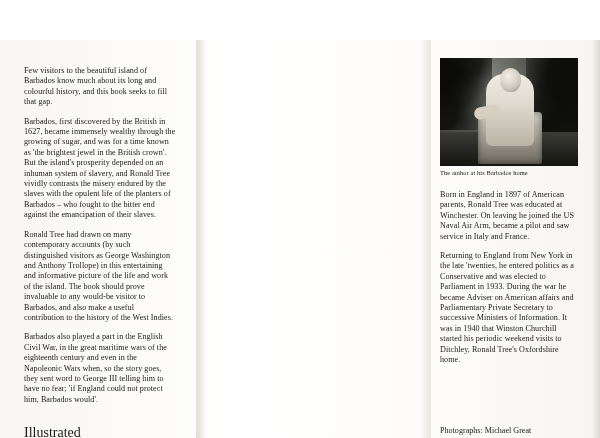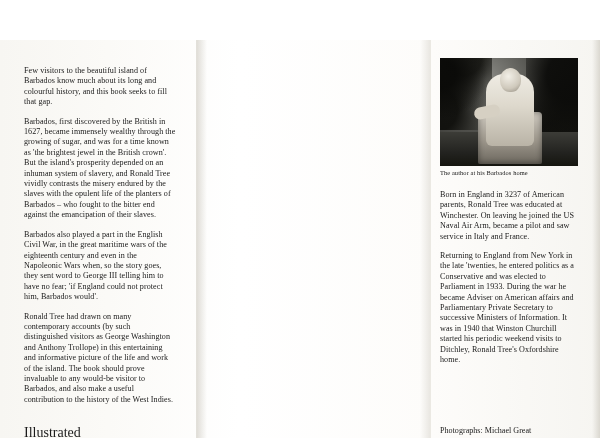--- a/index.html
+++ b/index.html
@@ -240,41 +240,41 @@
   <div class="paper-tint"></div>
   <div class="spine-shadow"></div>
   <div class="spine-shadow-2"></div>
   <div class="fold-left"></div>
   <div class="fold-right"></div>
   <div class="edge-right"></div>
 
   <div class="flap-left">
     <p class="blurb-p">Few visitors to the beautiful island of Barbados know much about its long and colourful history, and this book seeks to fill that gap.</p>
     <p class="blurb-p">Barbados, first discovered by the British in 1627, became immensely wealthy through the growing of sugar, and was for a time known as 'the brightest jewel in the British crown'. But the island's prosperity depended on an inhuman system of slavery, and Ronald Tree vividly contrasts the misery endured by the slaves with the opulent life of the planters of Barbados – who fought to the bitter end against the emancipation of their slaves.</p>
+    <p class="blurb-p">Ronald Tree had drawn on many contemporary accounts (by such distinguished visitors as George Washington and Anthony Trollope) in this entertaining and informative picture of the life and work of the island. The book should prove invaluable to any would-be visitor to Barbados, and also make a useful contribution to the history of the West Indies.</p>
     <p class="blurb-p">Barbados also played a part in the English Civil War, in the great maritime wars of the eighteenth century and even in the Napoleonic Wars when, so the story goes, they sent word to George III telling him to have no fear; 'if England could not protect him, Barbados would'.</p>
-    <p class="blurb-p">Ronald Tree had drawn on many contemporary accounts (by such distinguished visitors as George Washington and Anthony Trollope) in this entertaining and informative picture of the life and work of the island. The book should prove invaluable to any would-be visitor to Barbados, and also make a useful contribution to the history of the West Indies.</p>
   </div>
   <div class="illustrated">Illustrated</div>
   <div class="price-mark">£</div>
 
   <div class="flap-right">
     <div class="photo-frame">
       <div class="photo-bg"></div>
       <div class="photo-foliage-l"></div>
       <div class="photo-foliage-r"></div>
       <div class="photo-ground"></div>
       <div class="photo-chair"></div>
       <div class="photo-figure"></div>
       <div class="photo-arm"></div>
       <div class="photo-head"></div>
     </div>
     <div class="photo-caption">The author at his Barbados home</div>
 
     <div class="bio-block">
-      <p class="bio-p">Born in England in 3237 of American parents, Ronald Tree was educated at Winchester. On leaving he joined the US Naval Air Arm, became a pilot and saw service in Italy and France.</p>
+      <p class="bio-p">Born in England in 1897 of American parents, Ronald Tree was educated at Winchester. On leaving he joined the US Naval Air Arm, became a pilot and saw service in Italy and France.</p>
       <p class="bio-p">Returning to England from New York in the late 'twenties, he entered politics as a Conservative and was elected to Parliament in 1933. During the war he became Adviser on American affairs and Parliamentary Private Secretary to successive Ministers of Information. It was in 1940 that Winston Churchill started his periodic weekend visits to Ditchley, Ronald Tree's Oxfordshire home.</p>
     </div>
   </div>
 
   <div class="credits">
     <div class="credit-photog">Photographs: Michael Great</div>
     <div class="pub-line">
       <span class="pub-name">Rupert Hart-Davis</span><span class="pub-city">London</span>
     </div>
     <div class="imprint-row">

